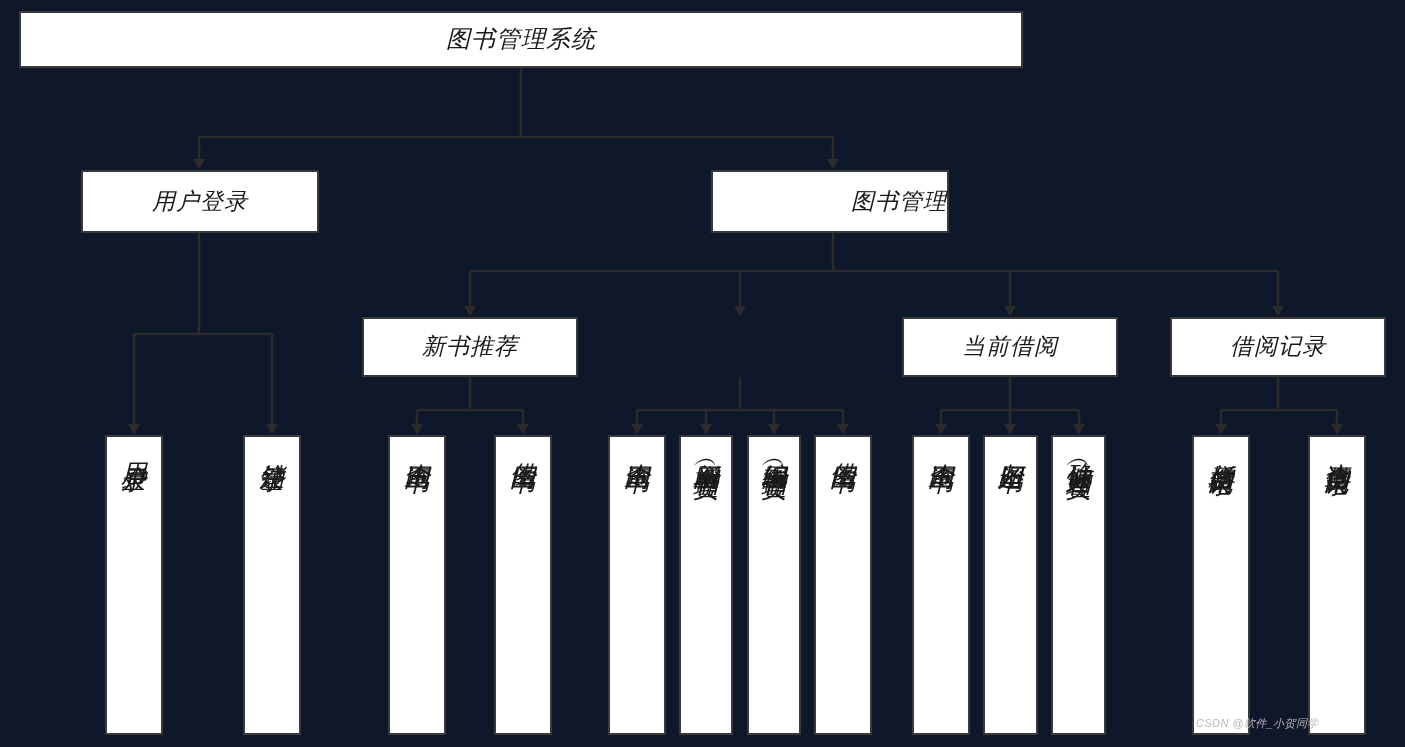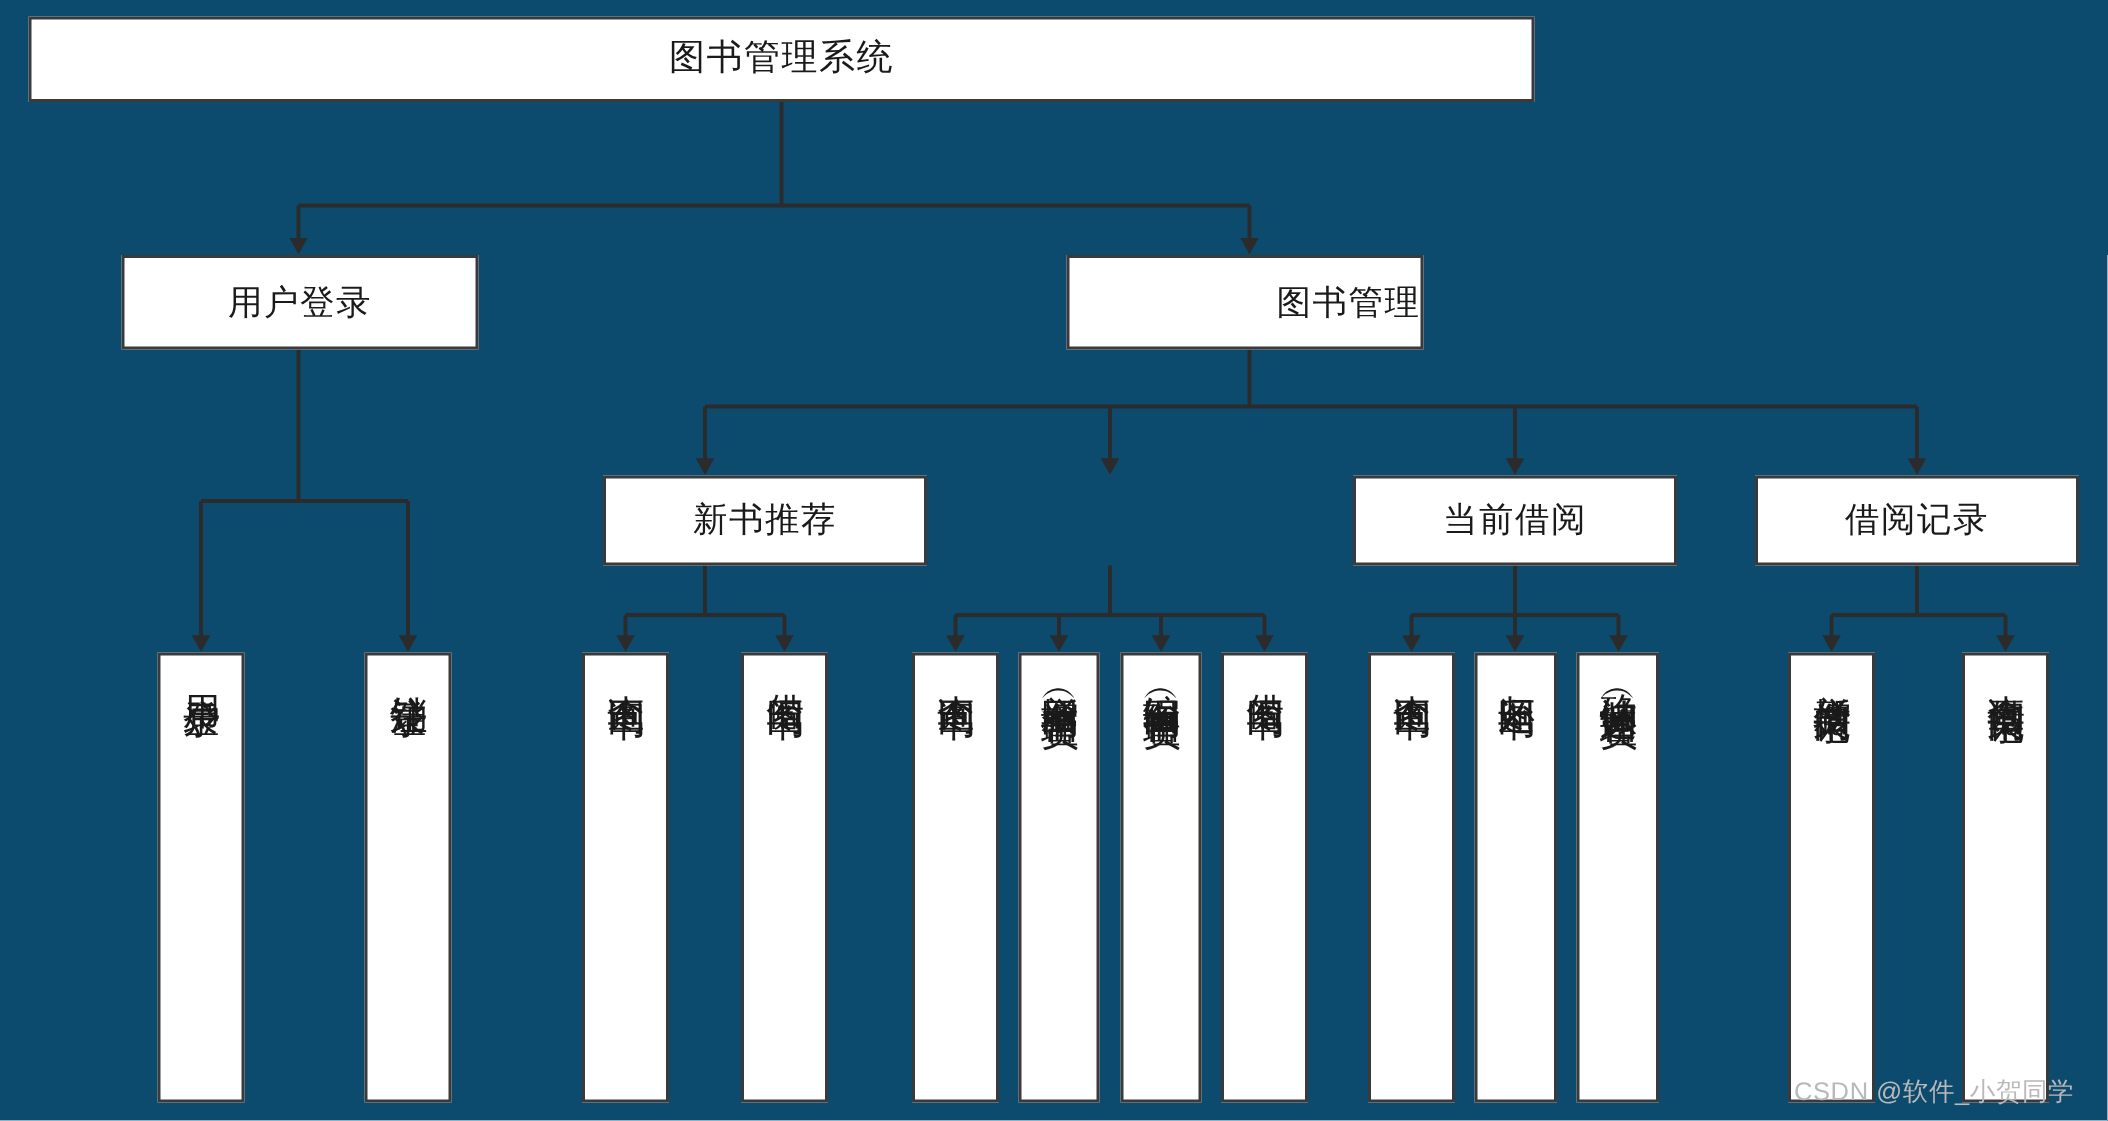--- a/index.html
+++ b/index.html
@@ -7,22 +7,23 @@
     padding: 0;
     background: #ffffff;
   }
   body {
     font-family: "Liberation Sans", "DejaVu Sans", sans-serif;
   }
   #canvas {
     position: relative;
     width: 1405px;
     height: 747px;
-    background: #0c4a6e;
+    background: #0f172a;
     overflow: hidden;
+    font-style: italic;
   }
   svg#edges {
     position: absolute;
     left: 0;
     top: 0;
     width: 1405px;
     height: 747px;
     pointer-events: none;
   }
   .node {
@@ -63,21 +64,21 @@
     line-height: 1.04;
     letter-spacing: 2px;
     white-space: normal;
     max-height: 284px;
   }
   .node.vert.tall .lbl {
     max-height: 288px;
   }
   .watermark {
     position: absolute;
-    font-size: 17px;
+    font-size: 11px;
     color: #b9b9b9;
     white-space: nowrap;
     letter-spacing: 0.4px;
   }
 </style>
 </head>
 <body>
 
 <div id="canvas">
 
@@ -135,21 +136,21 @@
     <span class="lbl">图书管理系统</span>
   </div>
 
   <div class="node horiz" style="left:81px; top:170px; width:238px; height:63px;">
     <span class="lbl">用户登录</span>
   </div>
   <div class="node horiz" style="left:711px; top:170px; width:238px; height:63px;justify-content:flex-end;">
     <span class="lbl">图书管理</span>
   </div>
 
-  <div class="node horiz" style="left:362px; top:317px; width:216px; height:60px;margin-left:40px;">
+  <div class="node horiz" style="left:362px; top:317px; width:216px; height:60px;">
     <span class="lbl">新书推荐</span>
   </div>
   <div class="node horiz" style="left:902px; top:317px; width:216px; height:60px;">
     <span class="lbl">当前借阅</span>
   </div>
   <div class="node horiz" style="left:1170px; top:317px; width:216px; height:60px;">
     <span class="lbl">借阅记录</span>
   </div>
 
   <div class="node vert" style="left:105px; top:435px; width:58px; height:300px;">

